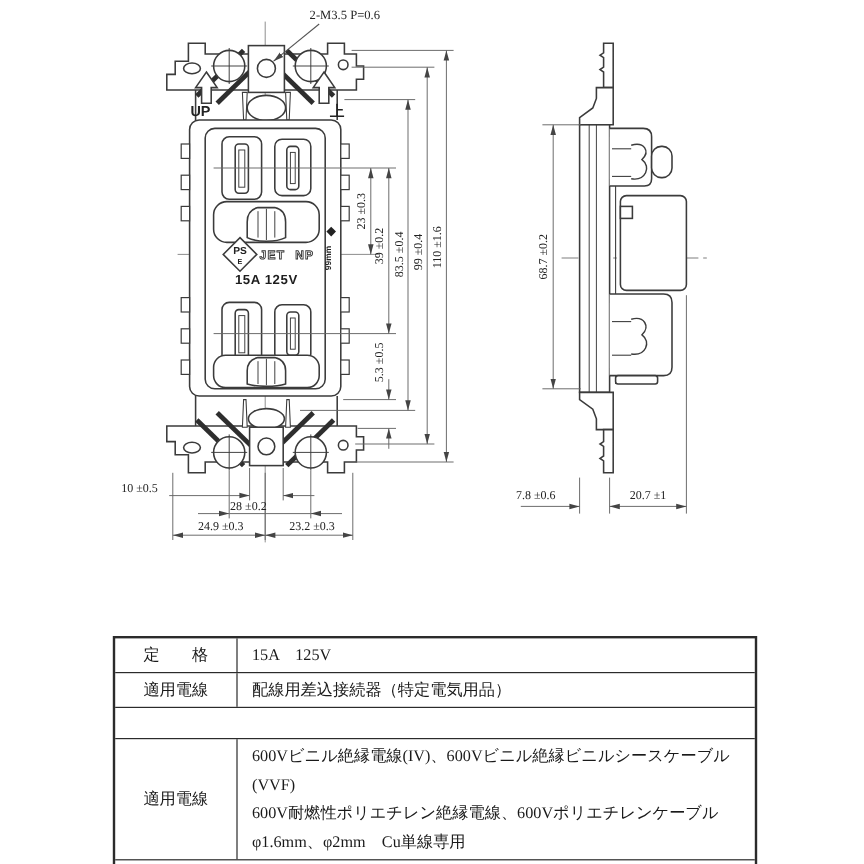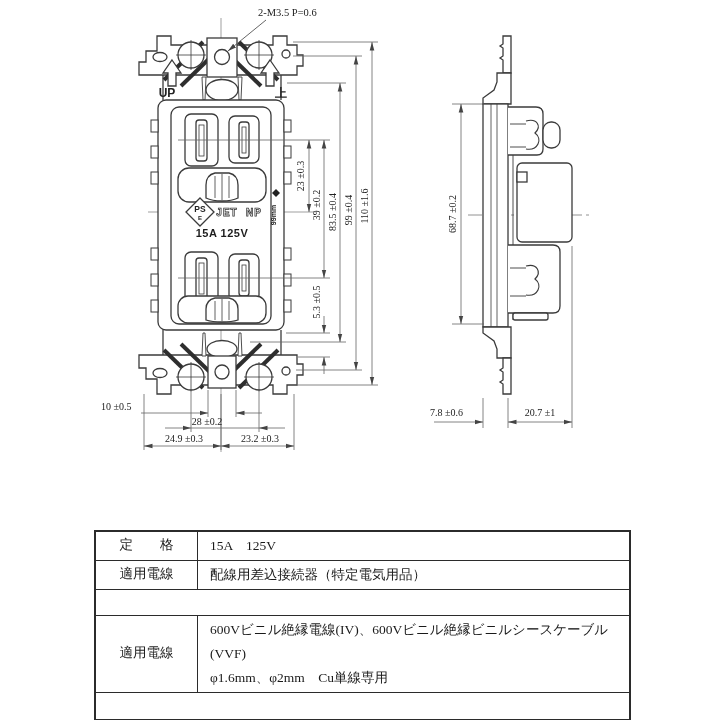--- a/index.html
+++ b/index.html
@@ -14,21 +14,21 @@
   .rating{font:700 11px "Liberation Sans","DejaVu Sans",sans-serif;fill:#1d1d1d;letter-spacing:.5px;}
   .ps{font:700 8.5px "Liberation Sans","DejaVu Sans",sans-serif;fill:#222;}
   .pse{font:700 6px "Liberation Sans","DejaVu Sans",sans-serif;fill:#222;}
   .sideprint{font:700 7px "Liberation Sans","DejaVu Sans",sans-serif;fill:#222;}
   
   .spec-table{position:absolute;left:94px;top:530px;width:533px;border:2px solid #2b2b2b;
               background:#fff;font-size:13.5px;line-height:1.35;}
   .spec-row{display:flex;border-top:1.5px solid #2b2b2b;}
   .spec-row:first-child{border-top:none;}
   .spec-label{width:97px;flex:0 0 97px;border-right:1.5px solid #2b2b2b;
-              display:flex;align-items:center;justify-content:center;text-align:right;padding:2px 2px;font-family:Liberation Mono, monospace;}
+              display:flex;align-items:center;justify-content:center;text-align:right;padding:2px 2px;}
   .spec-value{flex:1;display:flex;flex-direction:column;justify-content:center;padding:2px 12px;}
   .h26{min-height:26px;} .h25{min-height:25px;} .h76{min-height:76px;}
   .spec-value div{line-height:24px;}
 </style>
 </head>
 <body>
 
 <div id="stage">
 
 <svg id="drawing" width="720" height="525" viewBox="0 0 720 525">
@@ -312,20 +312,21 @@
       <div class="spec-value">
           <div>配線用差込接続器（特定電気用品）</div>
         </div>
     </div>
     <div class="spec-row h25">
     </div>
     <div class="spec-row h76">
       <div class="spec-label">適用電線</div>
       <div class="spec-value">
         <div>600Vビニル絶縁電線(IV)、600Vビニル絶縁ビニルシースケーブル(VVF)</div>
+        <div>600V耐燃性ポリエチレン絶縁電線、600Vポリエチレンケーブル</div>
         <div>φ1.6mm、φ2mm　Cu単線専用</div>
       </div>
     </div>
     <div class="spec-row h26">
       
       
     </div>
   </div>
 
 </div>

